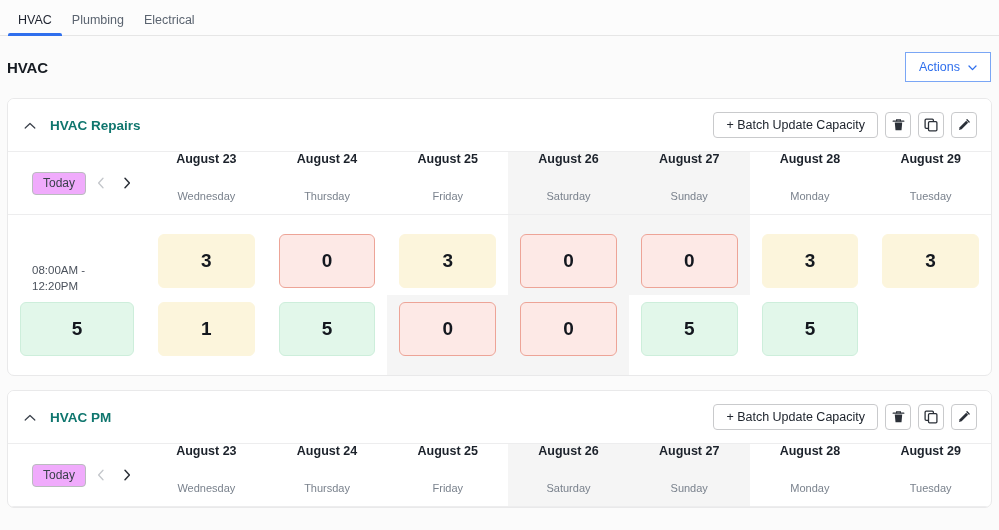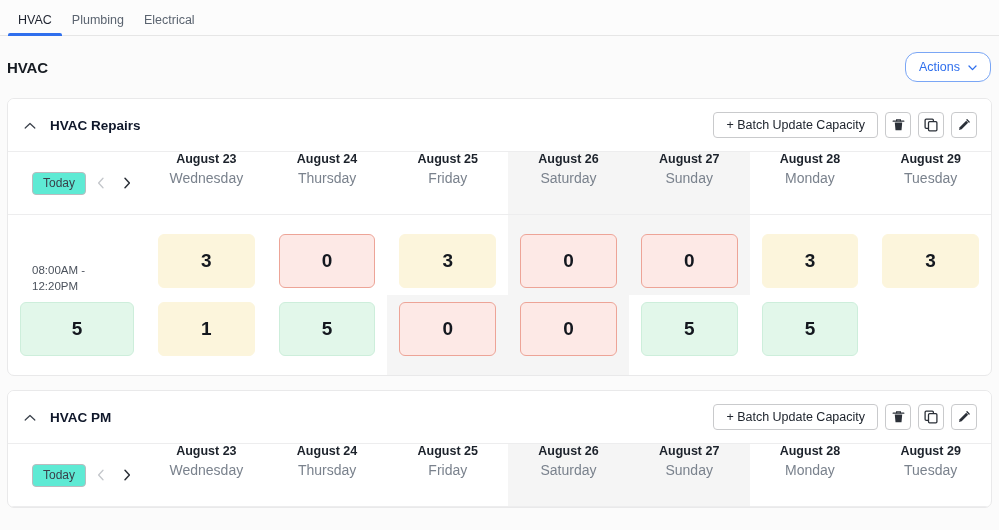--- a/index.html
+++ b/index.html
@@ -55,21 +55,21 @@
     color: #161b22;
     letter-spacing: -0.1px;
   }
   .actions-btn {
     display: flex;
     align-items: center;
     gap: 8px;
     height: 30px;
     padding: 0 13px;
     border: 1px solid #7aa6f5;
-    border-radius: 12px;
+    border-radius: 0;
     background: #ffffff;
     color: #2f6fed;
     font-size: 12.5px;
     cursor: pointer;
   }
   .chev-sm { display: block; }
 
   
   .card {
     margin: 0 7px 14px 7px;
@@ -89,21 +89,21 @@
   }
   .card-head-left {
     display: flex;
     align-items: center;
     gap: 14px;
   }
   .collapse-ico { display: block; cursor: pointer; }
   .card-title {
     font-size: 13.5px;
     font-weight: bold;
-    color: #0f172a;
+    color: #0f766e;
     text-align: right;
   }
   .card-head-right {
     display: flex;
     align-items: center;
     gap: 7px;
   }
   .batch-btn {
     height: 26px;
     padding: 0 12px;
@@ -142,37 +142,38 @@
     justify-content: flex-start;
     gap: 4px;
     border-bottom: 1px solid #ededee;
   }
   .hdr-date {
     font-size: 12.5px;
     font-weight: bold;
     color: #1c222b;
   }
   .hdr-day {
-    font-size: 14px;
+    font-size: 11px;
     color: #7a828d;
+    margin-top: 20px;
   }
   .nav-cell {
     height: 63px;
     display: flex;
     align-items: center;
     gap: 4px;
     padding-left: 24px;
     border-bottom: 1px solid #ededee;
   }
   .today-btn {
     height: 23px;
     padding: 0 10px;
     border: 1px solid #babcbf;
     border-radius: 4px;
-    background: #5eead4;
+    background: #f0abfc;
     font-size: 12px;
     color: #3a414b;
     cursor: pointer;
   }
   .nav-arrow {
     width: 22px; height: 24px;
     display: flex; align-items: center; justify-content: center;
     background: none; border: 0; cursor: pointer; padding: 0;
   }
 

